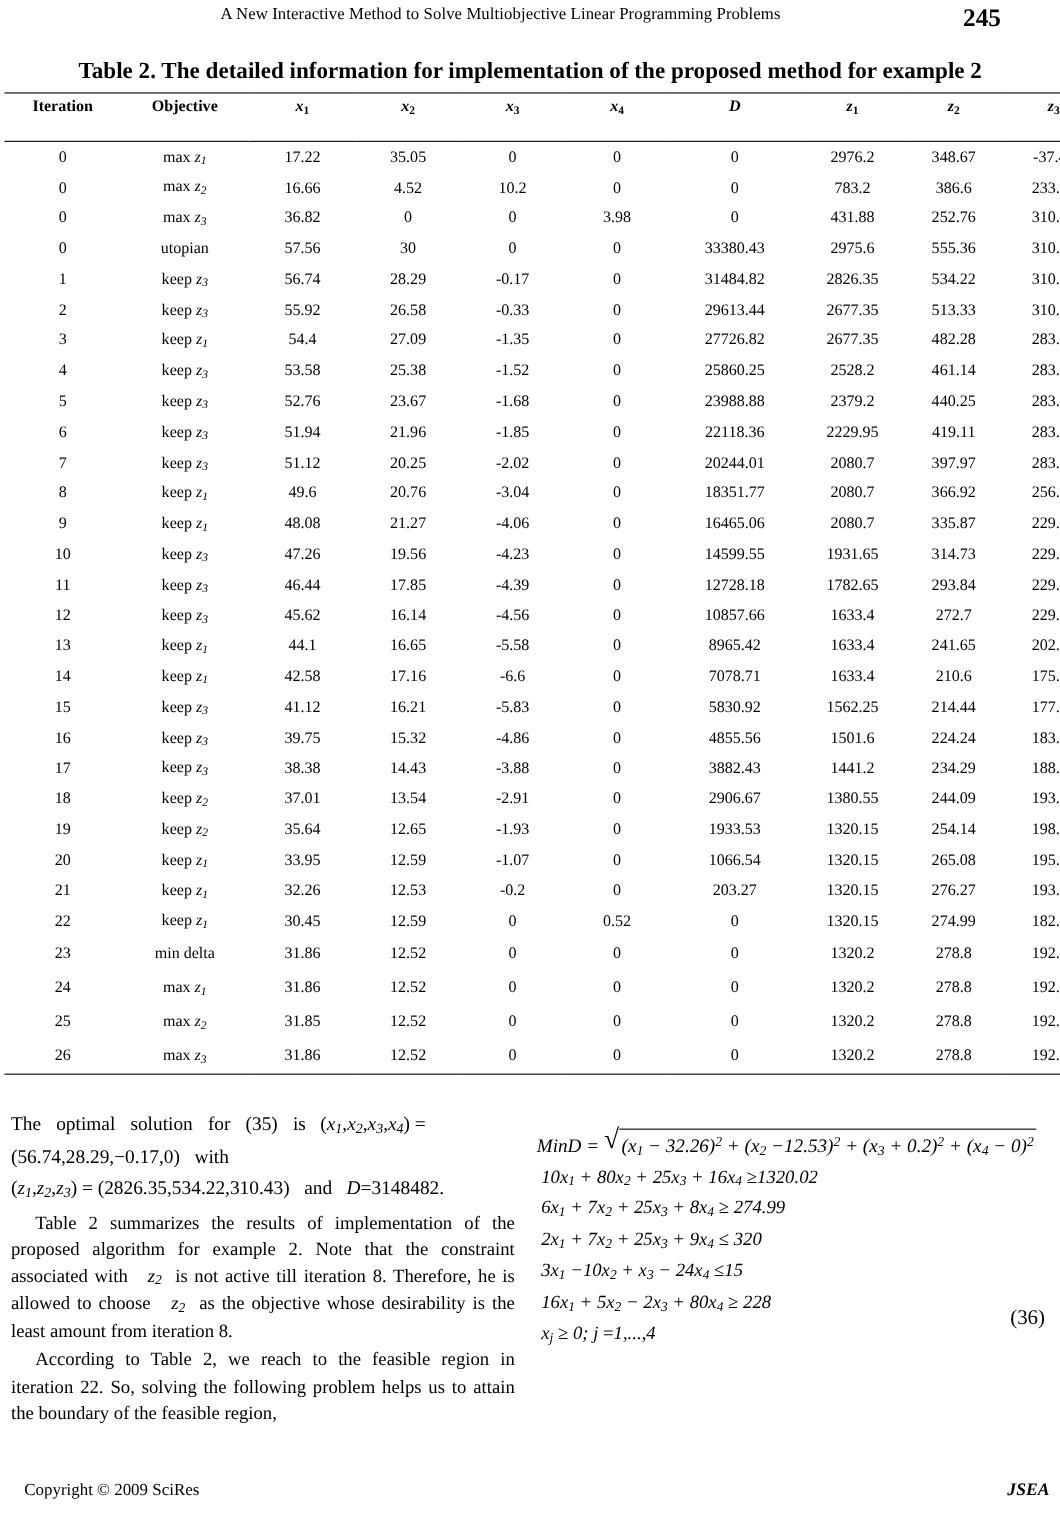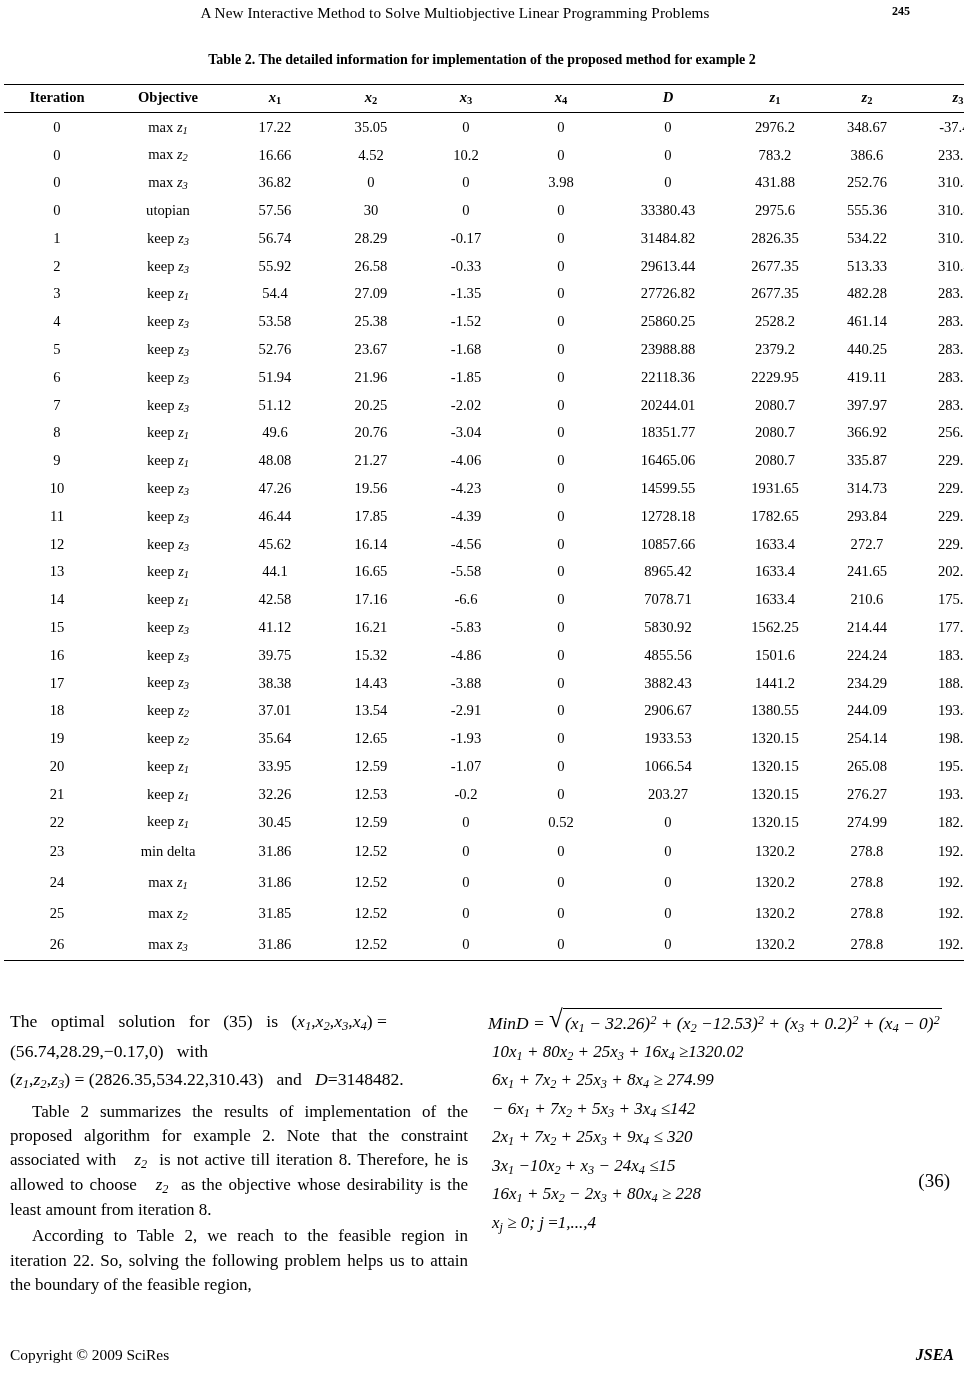--- a/index.html
+++ b/index.html
@@ -36,52 +36,52 @@
     left: 0; top: 0;
     width: 800px;
     text-align: center;
     font-size: 15.2px;
     letter-spacing: 0.1px;
     white-space: nowrap;
   }
   .runhead-page {
     position: absolute;
     right: 0; top: 0;
-    font-size: 12px;
+    font-size: 23px;
     font-weight: bold;
   }
 
   
   .table-caption {
     position: absolute;
     left: 0;
     top: 52px;
     width: 964px;
     text-align: center;
-    font-size: 14px;
+    font-size: 21px;
     font-weight: bold;
   }
 
   
   .tbl-wrap {
     position: absolute;
     left: 4px;
     top: 84px;
     width: 956px;
   }
   table.data {
     border-collapse: collapse;
     width: 956px;
     table-layout: fixed;
     font-size: 14.4px;
   }
   table.data thead th {
     font-weight: bold;
     font-size: 14.6px;
-    padding: 4px 0 6px 0;
+    padding: 4px 0 22px 0;
     text-align: center;
     vertical-align: bottom;
   }
   table.data thead tr {
     border-top: 1.6px solid #000;
     border-bottom: 1.4px solid #000;
   }
   table.data tbody tr.last-row {
     border-bottom: 1.6px solid #000;
   }
@@ -146,21 +146,21 @@
   .mathline {
     font-style: italic;
     font-size: 17.6px;
     margin: 4px 0 6px 0;
     line-height: 1.5;
   }
   .mathline.tight { margin: 2px 0 2px 0; }
 
   .eqblock {
     position: relative;
-    margin-top: 2px;
+    margin-top: 20px;
   }
   .eqline {
     font-style: italic;
     font-size: 17px;
     line-height: 1.62;
     white-space: nowrap;
     margin-left: 4px;
   }
   .eq-first {
     font-style: italic;
@@ -197,21 +197,21 @@
   
   .footer {
     position: absolute;
     left: 10px;
     bottom: 18px;
     width: 944px;
     height: 22px;
   }
   .footer-left {
     position: absolute;
-    left: 0; top: 0;
+    left: 12px; top: 0;
     font-size: 15.4px;
   }
   .footer-right {
     position: absolute;
     right: 0; top: 0;
     font-size: 16px;
     font-weight: bold;
     font-style: italic;
   }
 </style>
@@ -657,21 +657,20 @@
           <span>MinD =</span>
           <span class="sqrt-wrap">
             <span class="sqrt-sym">√</span>
             <span class="sqrt-body">(<span class="mi">x</span><sub class="sm">1</sub> − 32.26)<sup class="sm">2</sup> + (<span class="mi">x</span><sub class="sm">2</sub> −12.53)<sup class="sm">2</sup> + (<span class="mi">x</span><sub class="sm">3</sub> + 0.2)<sup class="sm">2</sup> + (<span class="mi">x</span><sub class="sm">4</sub> − 0)<sup class="sm">2</sup></span>
           </span>
         </div>
 
 
         <div class="eqline">10<span class="mi">x</span><sub class="sm">1</sub> + 80<span class="mi">x</span><sub class="sm">2</sub> + 25<span class="mi">x</span><sub class="sm">3</sub> + 16<span class="mi">x</span><sub class="sm">4</sub> <span style="font-style:normal">≥</span>1320.02</div>
         <div class="eqline">6<span class="mi">x</span><sub class="sm">1</sub> + 7<span class="mi">x</span><sub class="sm">2</sub> + 25<span class="mi">x</span><sub class="sm">3</sub> + 8<span class="mi">x</span><sub class="sm">4</sub> <span style="font-style:normal">≥</span> 274.99</div>
-        <div class="eqline">− 6<span class="mi">x</span><sub class="sm">1</sub> + 7<span class="mi">x</span><sub class="sm">2</sub> + 5<span class="mi">x</span><sub class="sm">3</sub> + 3<span class="mi">x</span><sub class="sm">4</sub> <span style="font-style:normal">≤</span>142</div>
         <div class="eqline">2<span class="mi">x</span><sub class="sm">1</sub> + 7<span class="mi">x</span><sub class="sm">2</sub> + 25<span class="mi">x</span><sub class="sm">3</sub> + 9<span class="mi">x</span><sub class="sm">4</sub> <span style="font-style:normal">≤</span> 320</div>
         <div class="eqline">3<span class="mi">x</span><sub class="sm">1</sub> −10<span class="mi">x</span><sub class="sm">2</sub> + <span class="mi">x</span><sub class="sm">3</sub> − 24<span class="mi">x</span><sub class="sm">4</sub> <span style="font-style:normal">≤</span>15</div>
         <div class="eqline">16<span class="mi">x</span><sub class="sm">1</sub> + 5<span class="mi">x</span><sub class="sm">2</sub> − 2<span class="mi">x</span><sub class="sm">3</sub> + 80<span class="mi">x</span><sub class="sm">4</sub> <span style="font-style:normal">≥</span> 228</div>
         <div class="eqline"><span class="mi">x</span><sub class="sm">j</sub> <span style="font-style:normal">≥</span> 0; <span class="mi">j</span> <span style="font-style:normal">=</span>1,...,4</div>
 
         <div class="eqnum">(36)</div>
       </div>
     </div>
   </div>
 

